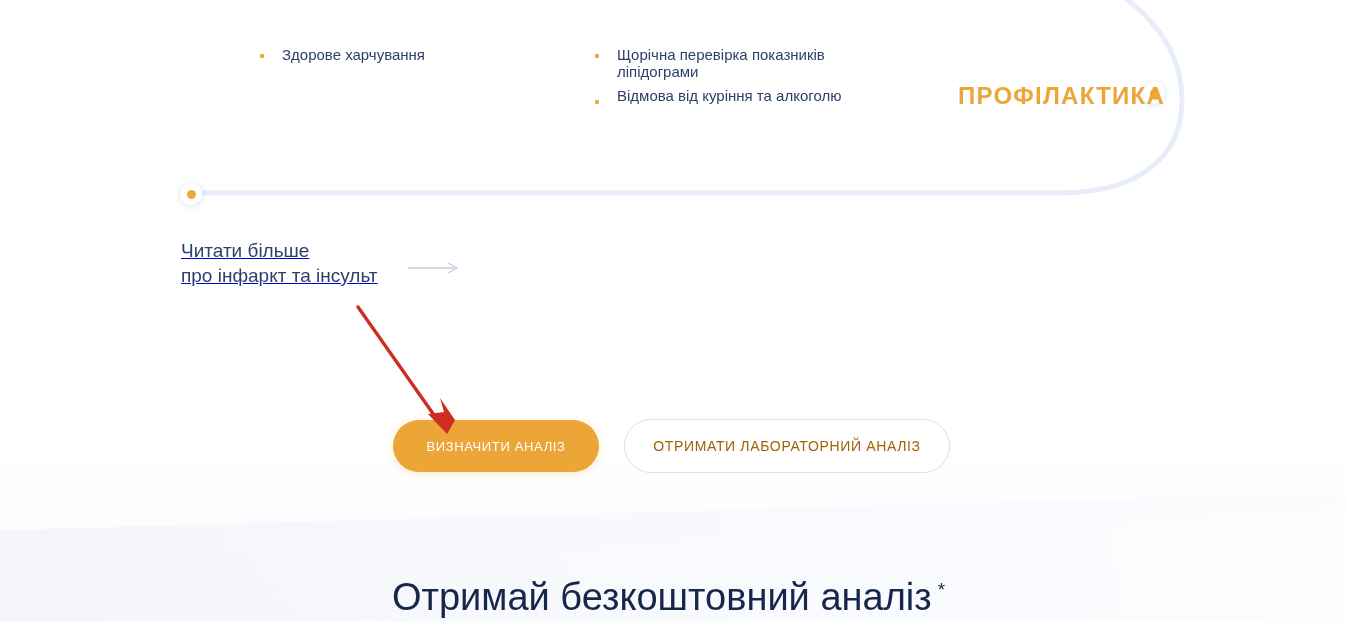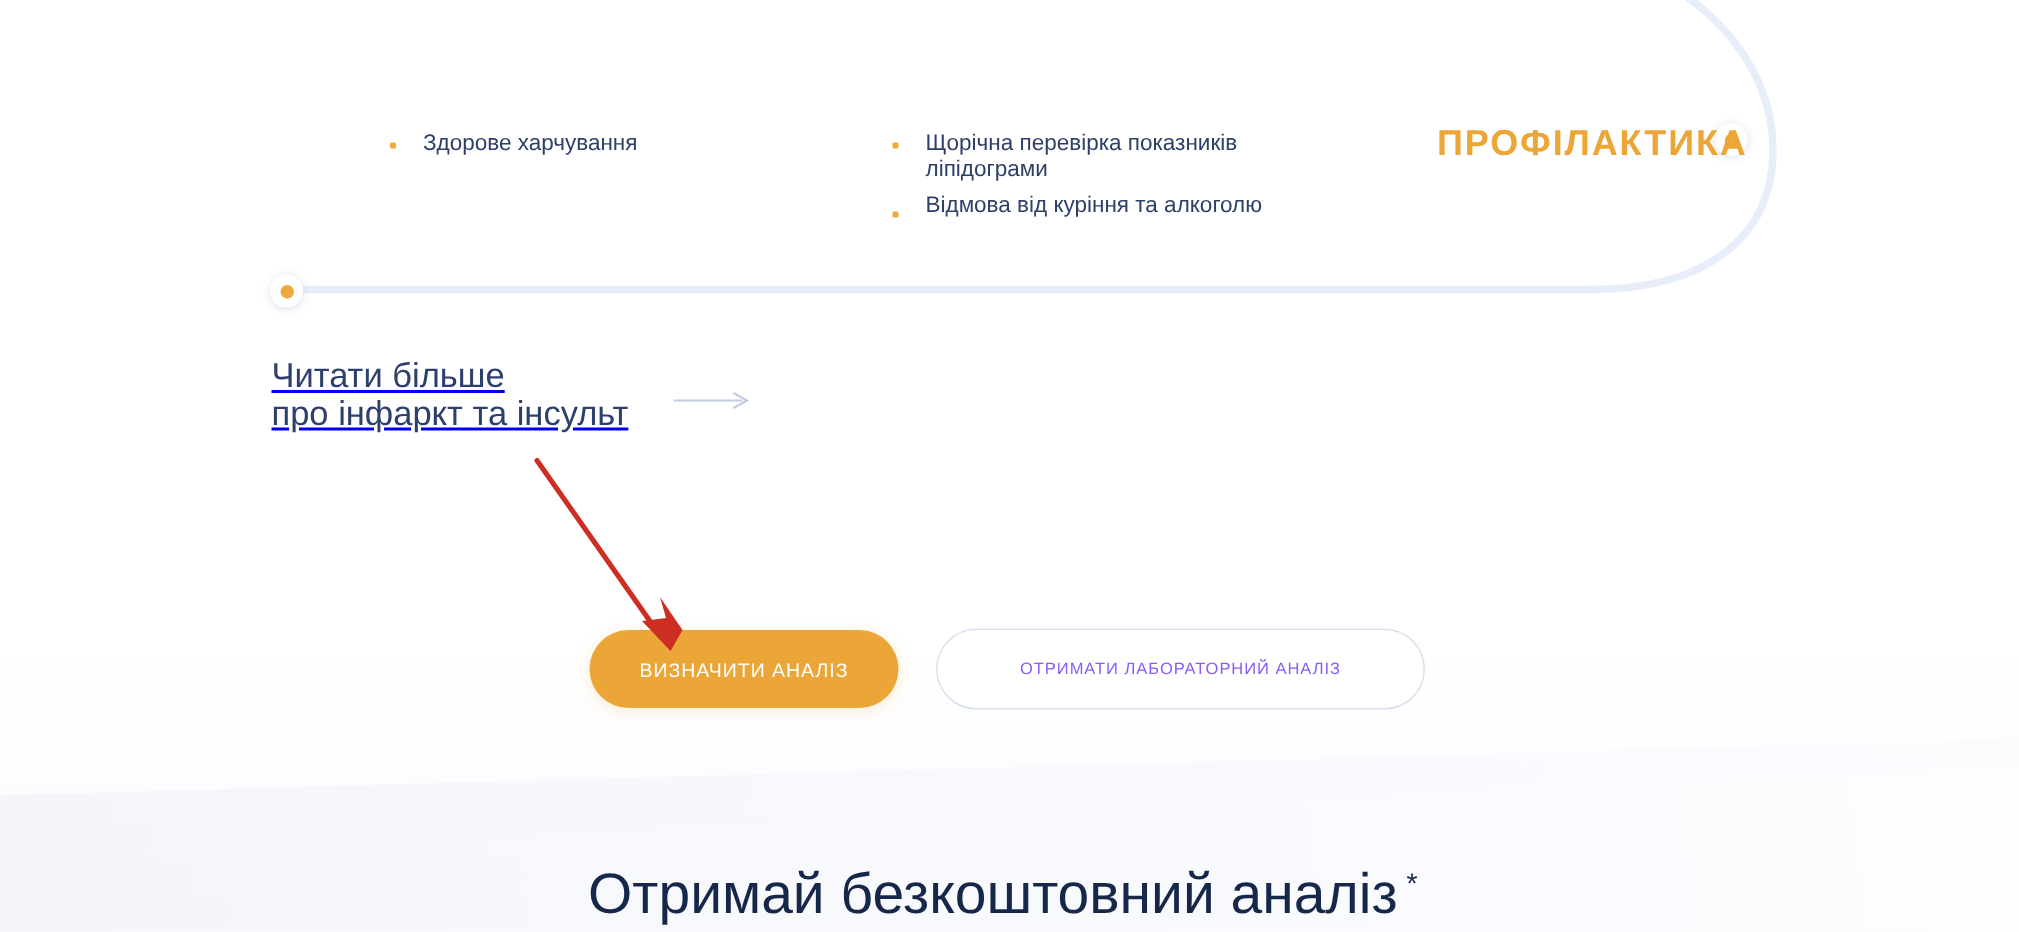--- a/index.html
+++ b/index.html
@@ -101,21 +101,20 @@
     position: absolute;
     color: #2f4068;
   }
   .bullets.col1 { left: 260px; top: 46px; width: 320px; }
   .bullets.col2 { left: 595px; top: 46px; width: 320px; }
 
   .bullet-row {
     display: flex;
     align-items: flex-start;
     margin-bottom: 7px;
-    margin-top: 41px;
   }
   .bullet-dot {
     flex: 0 0 auto;
     width: 4px;
     height: 4px;
     border-radius: 1px;
     background: #efa93a;
     margin-top: 8px;
     margin-right: 18px;
   }
@@ -128,21 +127,21 @@
 
   
   .readmore {
     position: absolute;
     left: 181px;
     top: 238px;
     display: flex;
     align-items: center;
   }
   .readmore-text {
-    font-size: 23px;
+    font-size: 19px;
     line-height: 25px;
     color: #2d3f6b;
     white-space: pre-line;
   }
   .readmore-arrow {
     margin-left: 30px;
     margin-top: 12px;
   }
 
   
@@ -172,22 +171,22 @@
     font-size: 13px;
     box-shadow: 0 2px 10px rgba(236,166,55,.22);
   }
   .btn-secondary {
     width: 326px;
     height: 54px;
     margin-left: 25px;
     border-radius: 27px;
     background: #ffffff;
     border: 1px solid #d9e1ef;
-    color: #8b5cf6;
-    font-size: 11px;
+    color: #a16207;
+    font-size: 14px;
   }
 
   
   .big-heading {
     position: absolute;
     left: 392px;
     top: 566px;
     font-size: 38px;
     line-height: 48px;
     color: #17274a;

